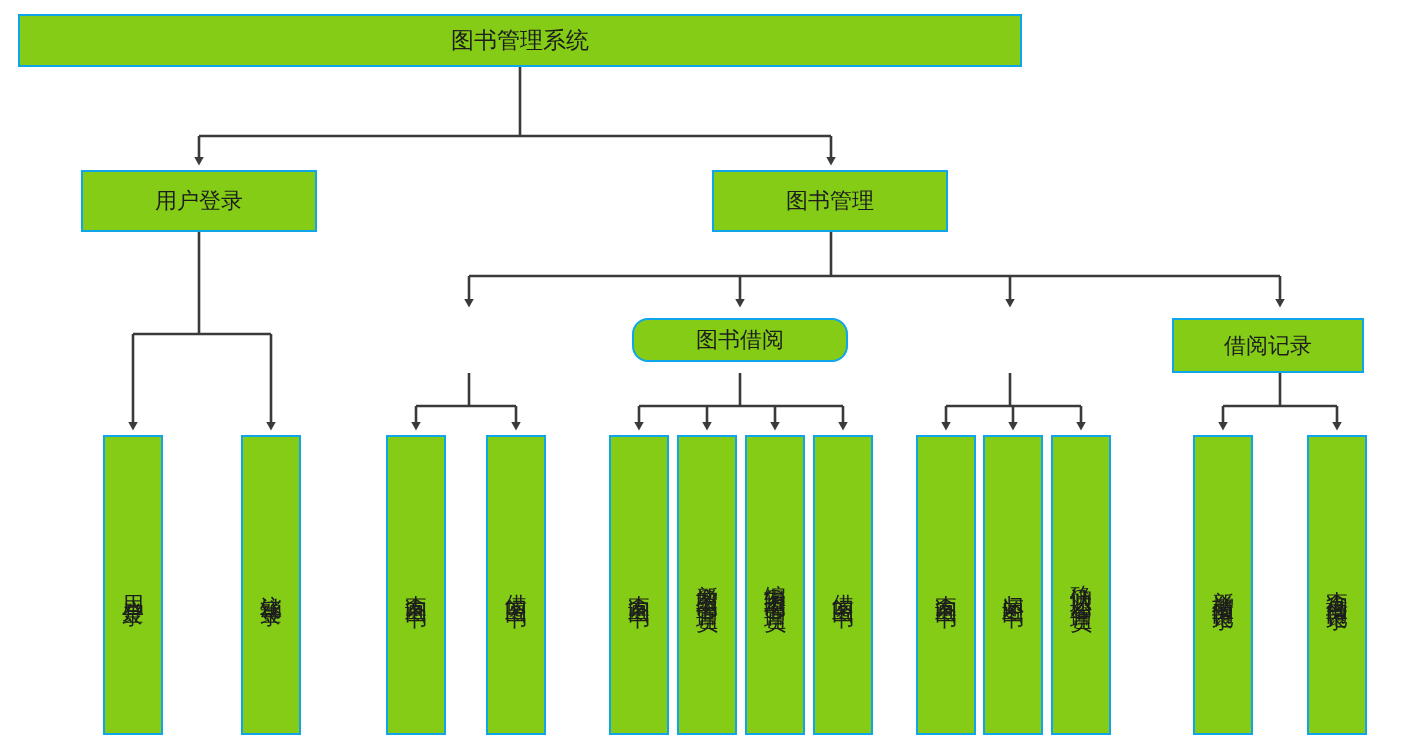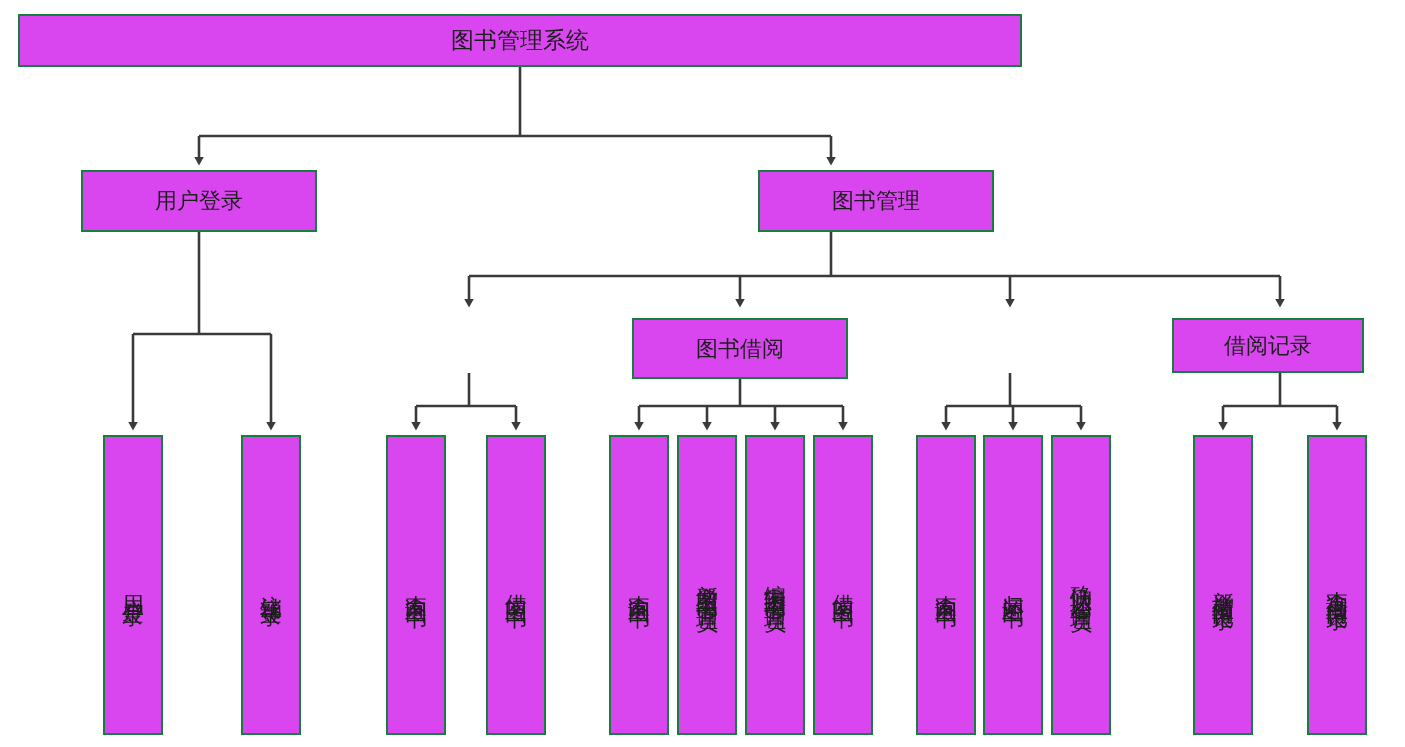--- a/index.html
+++ b/index.html
@@ -21,22 +21,22 @@
     position: absolute;
     left: 0;
     top: 0;
     width: 1405px;
     height: 747px;
     pointer-events: none;
   }
   .node {
     position: absolute;
     box-sizing: border-box;
-    border: 2px solid #15803d;
-    background: #d946ef;
+    border: 2px solid #0ea5e9;
+    background: #84cc16;
     display: flex;
     align-items: center;
     justify-content: center;
     color: #1d1d1d;
   }
   .node-label {
     display: block;
     text-align: center;
     line-height: 1.18;
     white-space: nowrap;
@@ -126,25 +126,25 @@
     </g>
   </svg>
 
   <div class="node root horizontal" style="left:18px; top:14px; width:1004px; height:53px;">
     <span class="node-label">图书管理系统</span>
   </div>
 
   <div class="node horizontal" style="left:81px; top:170px; width:236px; height:62px;">
     <span class="node-label">用户登录</span>
   </div>
-  <div class="node horizontal" style="left:712px; top:170px; width:236px; height:62px;margin-left:46px;">
+  <div class="node horizontal" style="left:712px; top:170px; width:236px; height:62px;">
     <span class="node-label">图书管理</span>
   </div>
 
-  <div class="node horizontal" style="left:632px; top:318px; width:216px; height:61px;">
+  <div class="node horizontal" style="left:632px; top:318px; width:216px; height:44px;border-radius:16px;">
     <span class="node-label">图书借阅</span>
   </div>
   <div class="node horizontal" style="left:1172px; top:318px; width:192px; height:55px;">
     <span class="node-label">借阅记录</span>
   </div>
 
   <div class="node vertical" style="left:103px; top:435px; width:60px; height:300px;">
     <span class="node-label">用户登录</span>
   </div>
   <div class="node vertical" style="left:241px; top:435px; width:60px; height:300px;">

